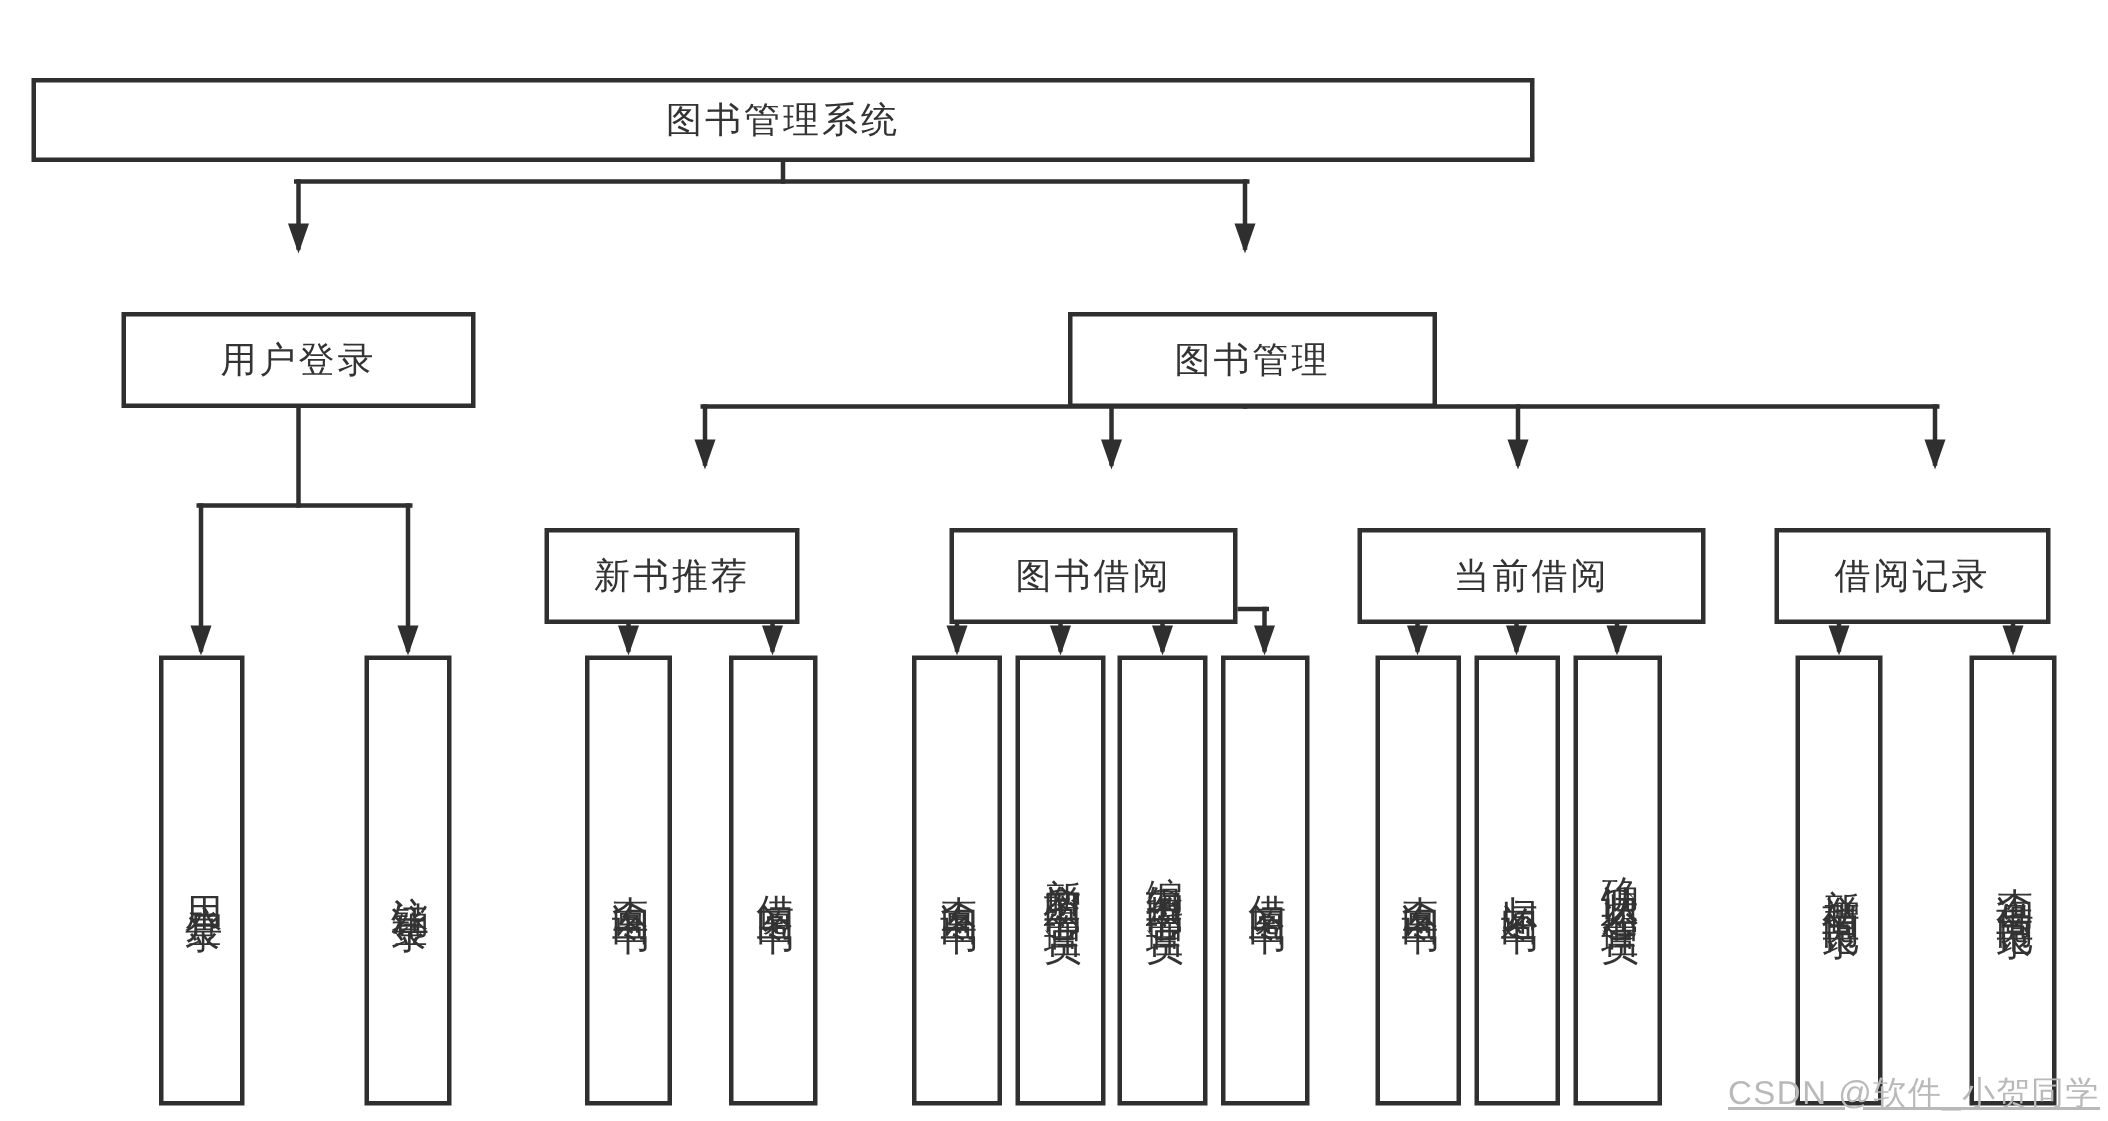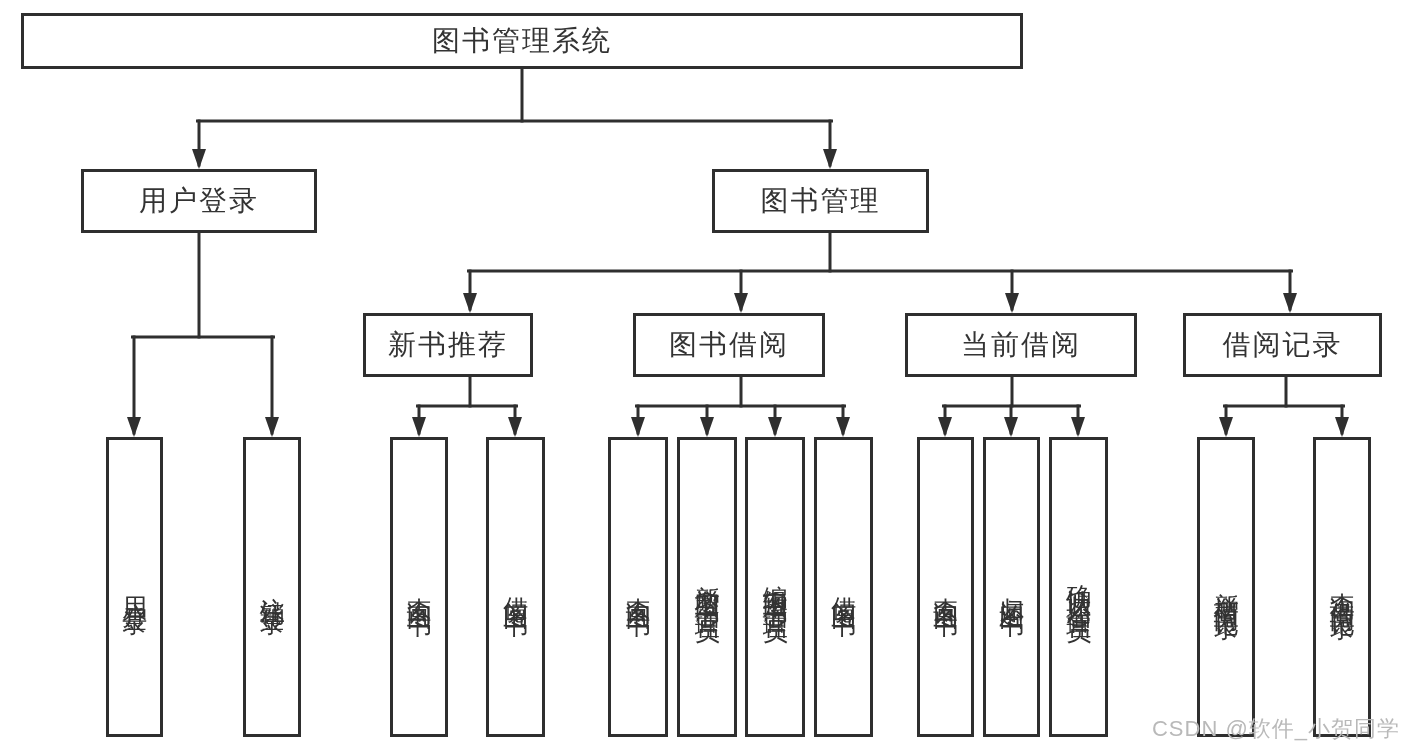--- a/index.html
+++ b/index.html
@@ -20,29 +20,29 @@
   }
   .node {
     position: absolute;
     border: 3px solid #2f2f2f;
     background: #ffffff;
     display: flex;
     align-items: center;
     justify-content: center;
     color: #333333;
   }
-  .hnode { font-size: 28px; letter-spacing: 2px; }
+  .hnode { font-size: 24px; letter-spacing: 2px; margin-top: 39px; }
   .root-node  { left: 21px;  top: 13px;  width: 1002px; height: 56px; }
   .lvl2, .lvl3 { height: 64px; }
   .n-user-login     { left: 81px;   top: 169px; width: 236px; }
-  .n-book-mgmt      { left: 712px;  top: 169px; width: 217px; }
+  .n-book-mgmt      { left: 712px;  top: 169px; width: 246px; }
   .n-new-book-rec   { left: 363px;  top: 313px; width: 170px; }
   .n-book-borrow    { left: 633px;  top: 313px; width: 192px; }
   .n-current-borrow { left: 905px;  top: 313px; width: 232px; }
-  .n-borrow-record  { left: 1183px; top: 313px; width: 199px; }
+  .n-borrow-record  { left: 1183px; top: 313px; width: 184px; }
   .leaf {
     top: 437px;
     height: 300px;
     width: 58px;
   }
   .vtext {
     writing-mode: vertical-rl;
     text-orientation: upright;
     font-size: 25px;
     line-height: 1.1;
@@ -64,20 +64,21 @@
   .lf12 { left: 1197px; width: 58px; }
   .lf13 { left: 1313px; width: 58px; }
   #watermark {
     position: absolute;
     right: 5px;
     bottom: 3px;
     font-size: 22px;
     color: #b9b9b9;
     letter-spacing: 1px;
     z-index: 5;
+    text-decoration: underline;
   }
 </style>
 </head>
 <body>
 
 <div id="canvas">
 
   <svg id="connectors" viewBox="0 0 1405 747" xmlns="http://www.w3.org/2000/svg">
     <defs>
       <marker id="arw" orient="auto" markerUnits="userSpaceOnUse" markerWidth="22" markerHeight="16" refX="17" refY="8" viewBox="0 0 22 16">

